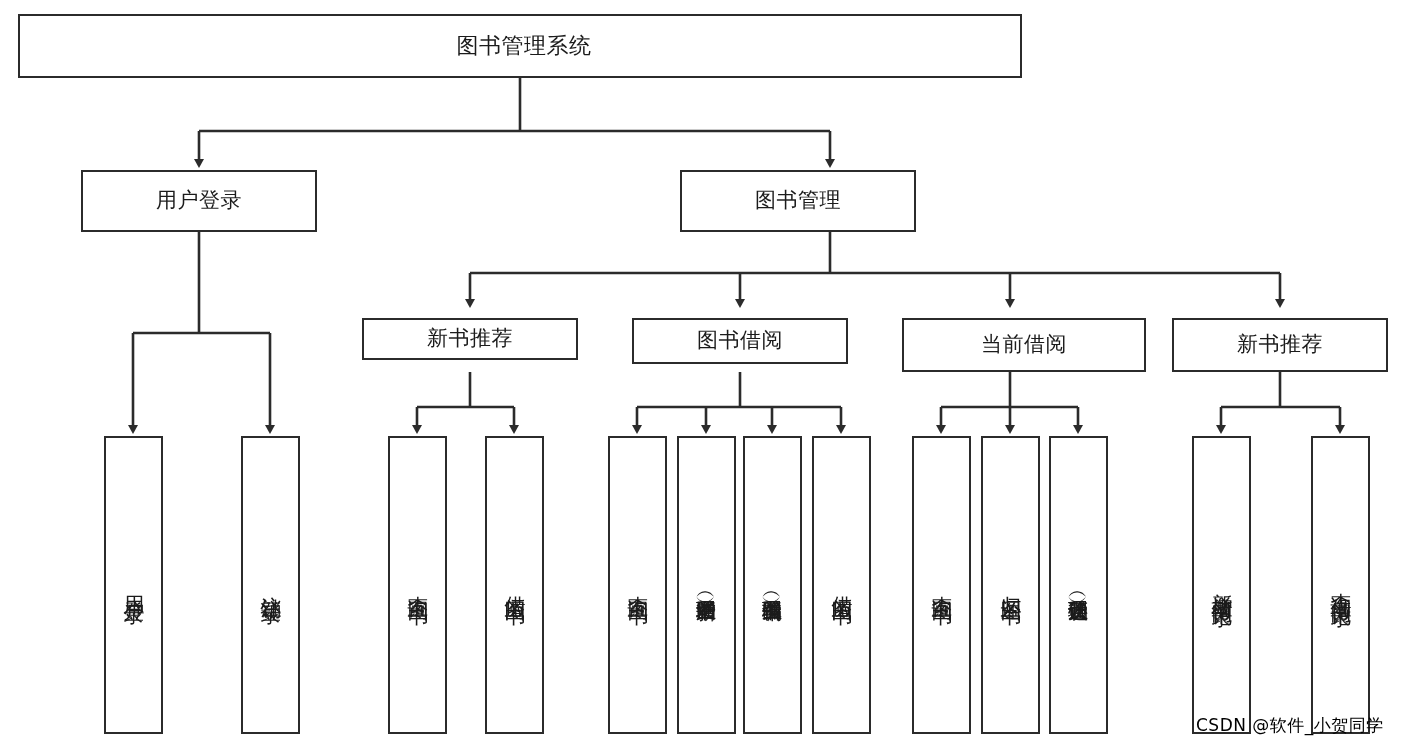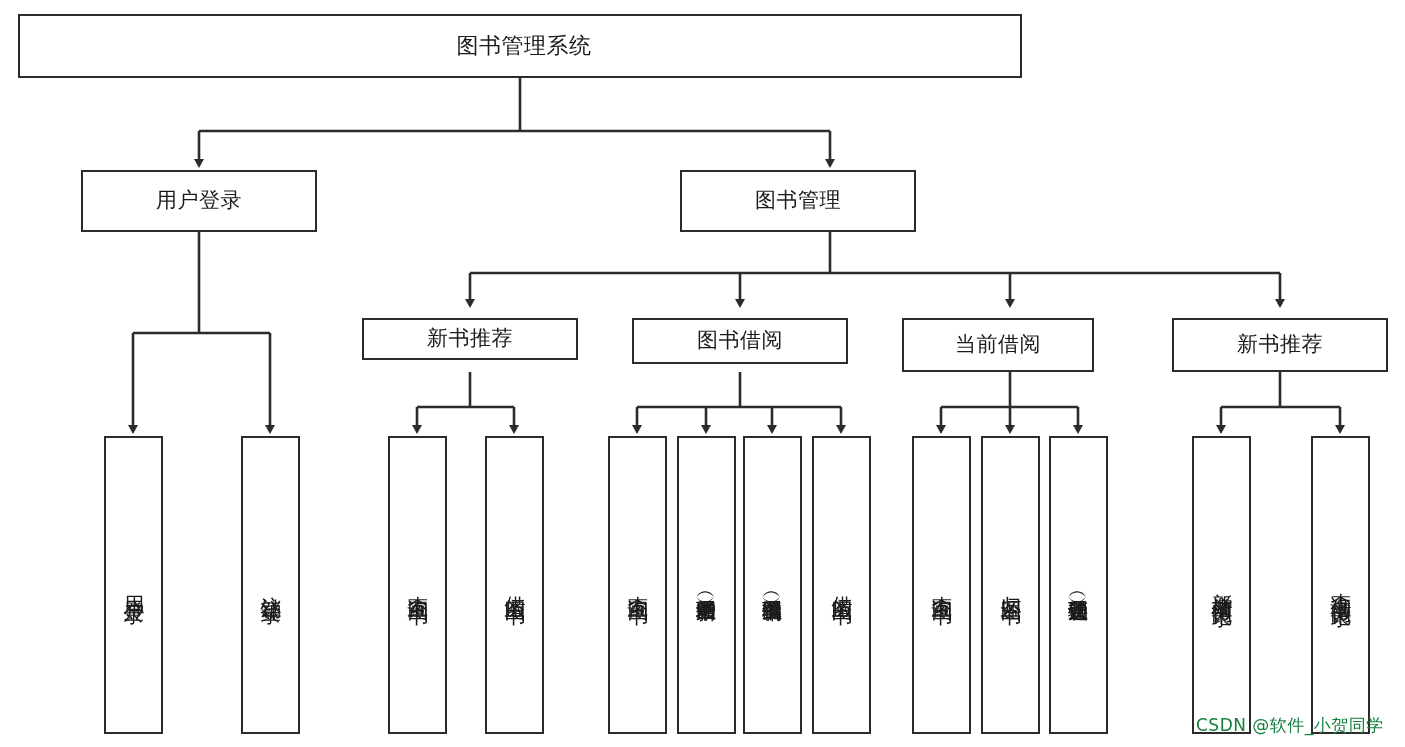--- a/index.html
+++ b/index.html
@@ -55,21 +55,21 @@
     font-size:20px;
   }
   svg#links{
     position:absolute;left:0;top:0;width:1405px;height:747px;
     pointer-events:none;
   }
   #watermark{
     position:absolute;
     left:1196px;top:714px;
     font-size:17px;
-    color:#15803d;
+    color:#000000;
     font-family:"DejaVu Sans","Liberation Sans",sans-serif;
     white-space:nowrap;
     letter-spacing:0.5px;
   }
 </style>
 </head>
 <body>
 
 <div id="diagram">
 
@@ -133,21 +133,21 @@
   <div class="node h" style="left:680px;top:170px;width:236px;height:62px;">
     <span class="lbl">图书管理</span>
   </div>
 
   <div class="node h" style="left:362px;top:318px;width:216px;height:42px;">
     <span class="lbl">新书推荐</span>
   </div>
   <div class="node h" style="left:632px;top:318px;width:216px;height:46px;">
     <span class="lbl">图书借阅</span>
   </div>
-  <div class="node h" style="left:902px;top:318px;width:192px;height:54px;align-items:center;">
+  <div class="node h" style="left:902px;top:318px;width:244px;height:54px;align-items:center;">
     <span class="lbl">当前借阅</span>
   </div>
   <div class="node h" style="left:1172px;top:318px;width:216px;height:54px;">
     <span class="lbl">新书推荐</span>
   </div>
 
   <div class="node v" style="left:104px;top:436px;width:59px;height:298px;">
     <span class="lbl">用户登录</span>
   </div>
   <div class="node v" style="left:241px;top:436px;width:59px;height:298px;">

